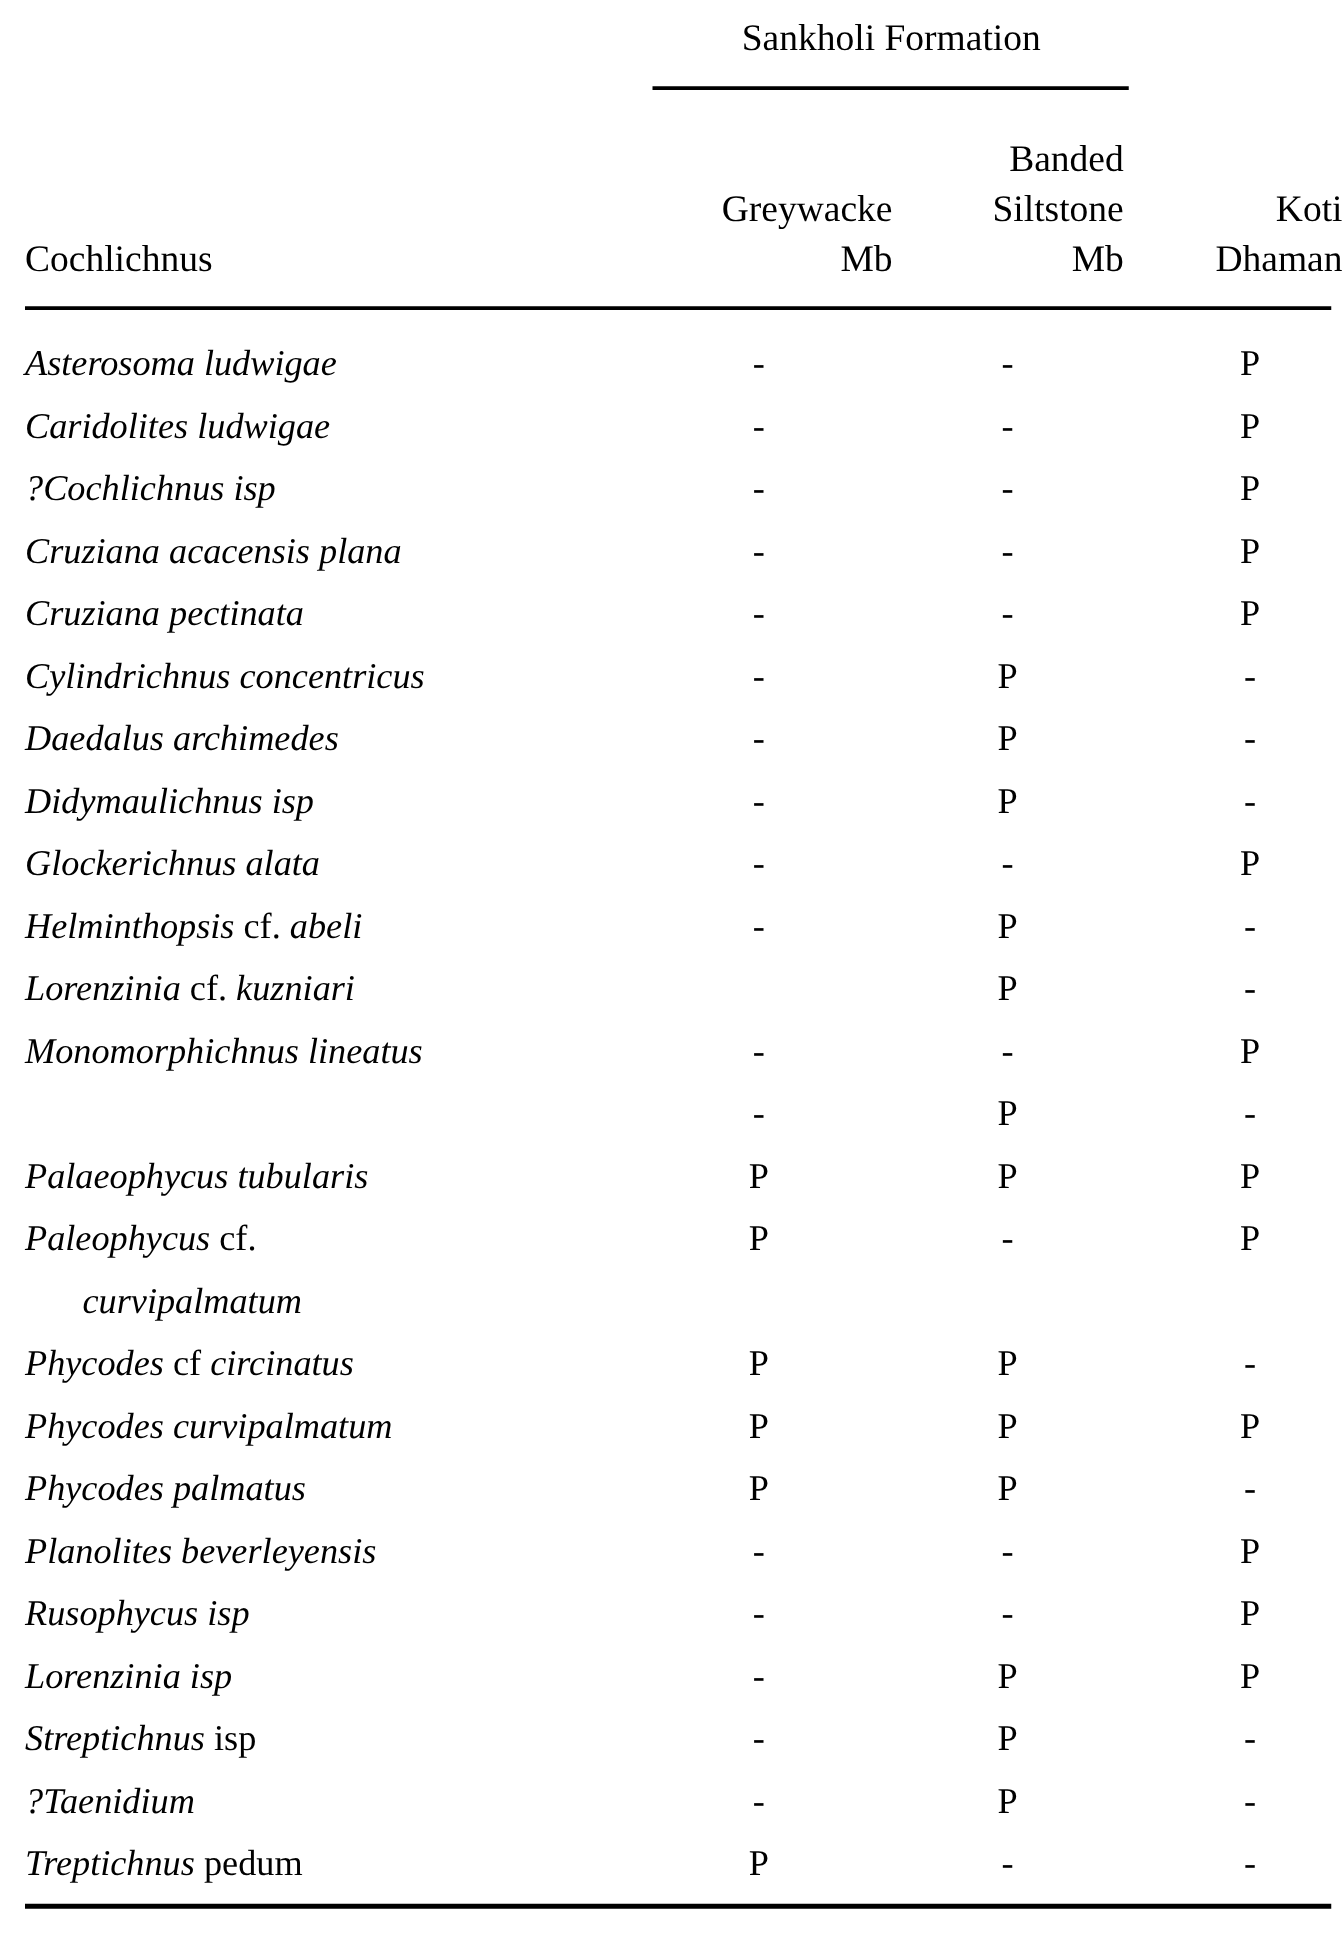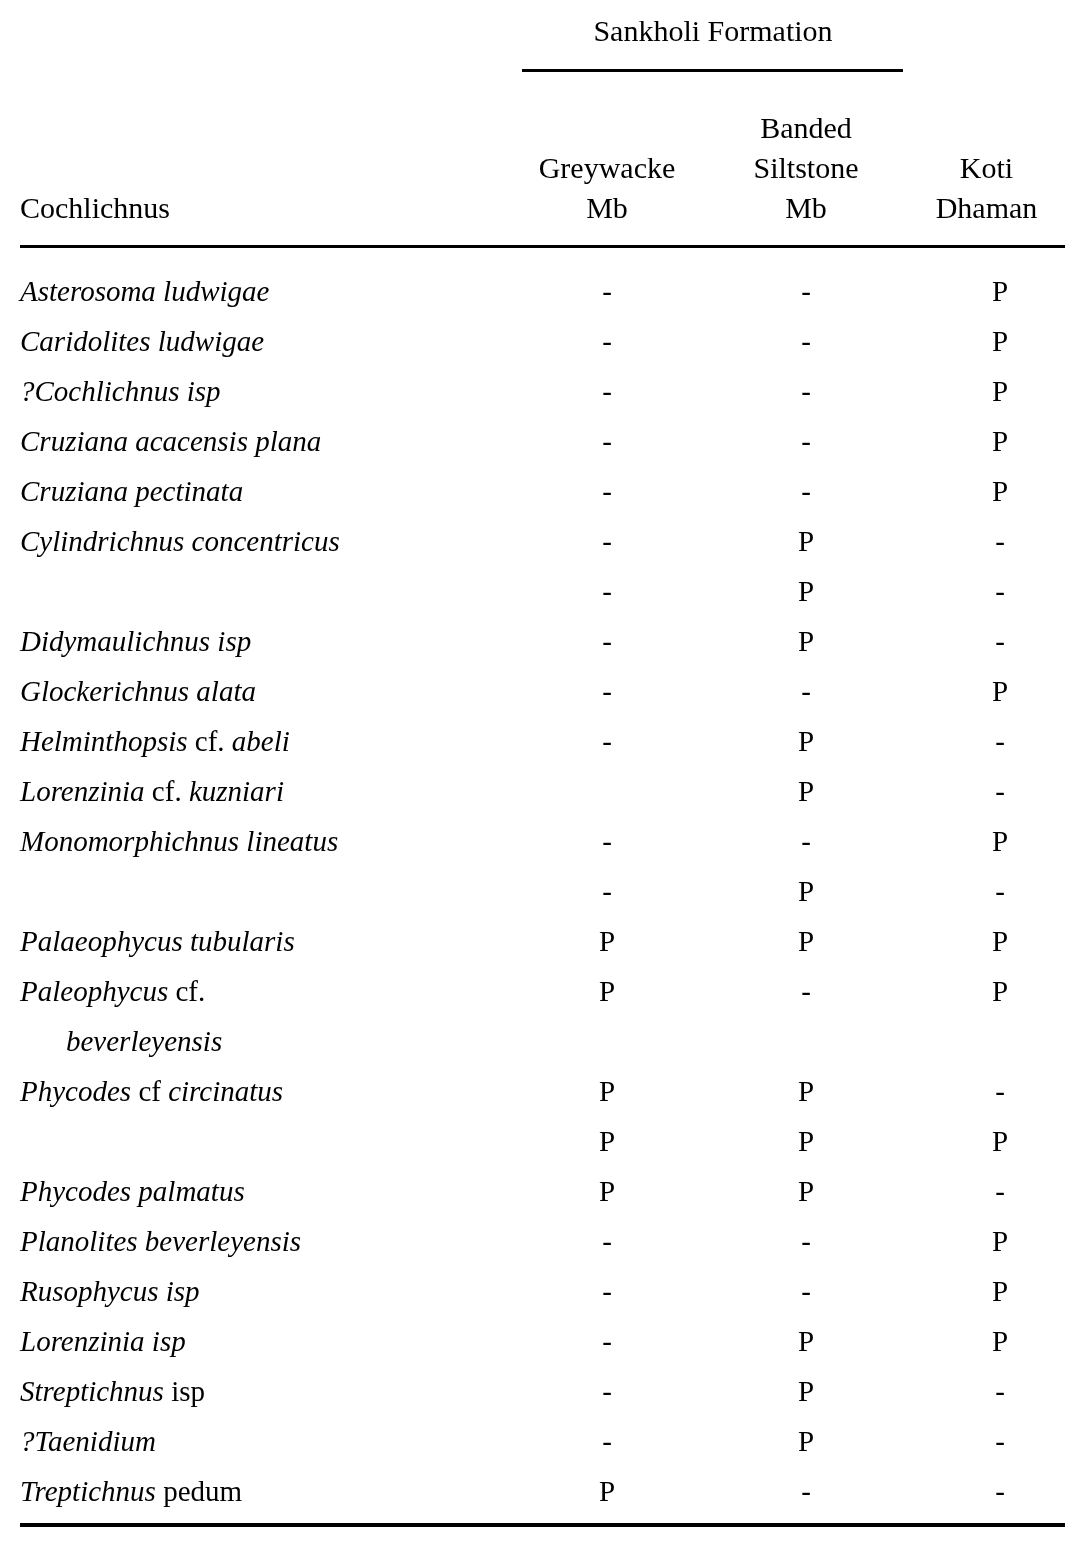--- a/index.html
+++ b/index.html
@@ -45,21 +45,21 @@
     top: 69px;
     width: 381px;
     height: 3px;
     background: #000;
   }
 
   .colhead {
     position: absolute;
     font-size: 30px;
     line-height: 40px;
-    text-align: center;
+    text-align: right;
     white-space: pre-line;
   }
   .colhead.c1 { left: 500px; width: 214px; top: 148px; }
   .colhead.c2 { left: 713px; width: 186px; top: 108px; }
   .colhead.c3 { left: 899px; width: 175px; top: 148px; }
 
   .rowhead {
     position: absolute;
     left: 20px;
     top: 188px;
@@ -185,20 +185,21 @@
         <div class="cell-val v2">-</div>
         <div class="cell-val v3">P</div>
       </div>
       <div class="row">
         <div class="cell-name"><span>Cylindrichnus concentricus</span></div>
         <div class="cell-val v1">-</div>
         <div class="cell-val v2">P</div>
         <div class="cell-val v3">-</div>
       </div>
       <div class="row">
+        <div class="cell-name"><span>Daedalus archimedes</span></div>
         <div class="cell-val v1">-</div>
         <div class="cell-val v2">P</div>
         <div class="cell-val v3">-</div>
       </div>
       <div class="row">
         <div class="cell-name"><span>Didymaulichnus isp</span></div>
         <div class="cell-val v1">-</div>
         <div class="cell-val v2">P</div>
         <div class="cell-val v3">-</div>
       </div>
@@ -231,32 +232,33 @@
         <div class="cell-val v2">P</div>
         <div class="cell-val v3">-</div>
       </div>
       <div class="row">
         <div class="cell-name"><span>Palaeophycus tubularis</span></div>
         <div class="cell-val v1">P</div>
         <div class="cell-val v2">P</div>
         <div class="cell-val v3">P</div>
       </div>
       <div class="row tall">
-        <div class="cell-name"><span>Paleophycus</span><span class="rm"> cf.</span><span class="wrap2">beverleyensis</span></div>
+        <div class="cell-name"><span>Paleophycus</span><span class="rm"> cf.</span><span class="wrap2">curvipalmatum</span></div>
         <div class="cell-val v1">P</div>
         <div class="cell-val v2">-</div>
         <div class="cell-val v3">P</div>
       </div>
       <div class="row">
         <div class="cell-name"><span>Phycodes</span><span class="rm"> cf</span><span> circinatus</span></div>
         <div class="cell-val v1">P</div>
         <div class="cell-val v2">P</div>
         <div class="cell-val v3">-</div>
       </div>
       <div class="row">
+        <div class="cell-name"><span>Phycodes curvipalmatum</span></div>
         <div class="cell-val v1">P</div>
         <div class="cell-val v2">P</div>
         <div class="cell-val v3">P</div>
       </div>
       <div class="row">
         <div class="cell-name"><span>Phycodes palmatus</span></div>
         <div class="cell-val v1">P</div>
         <div class="cell-val v2">P</div>
         <div class="cell-val v3">-</div>
       </div>

